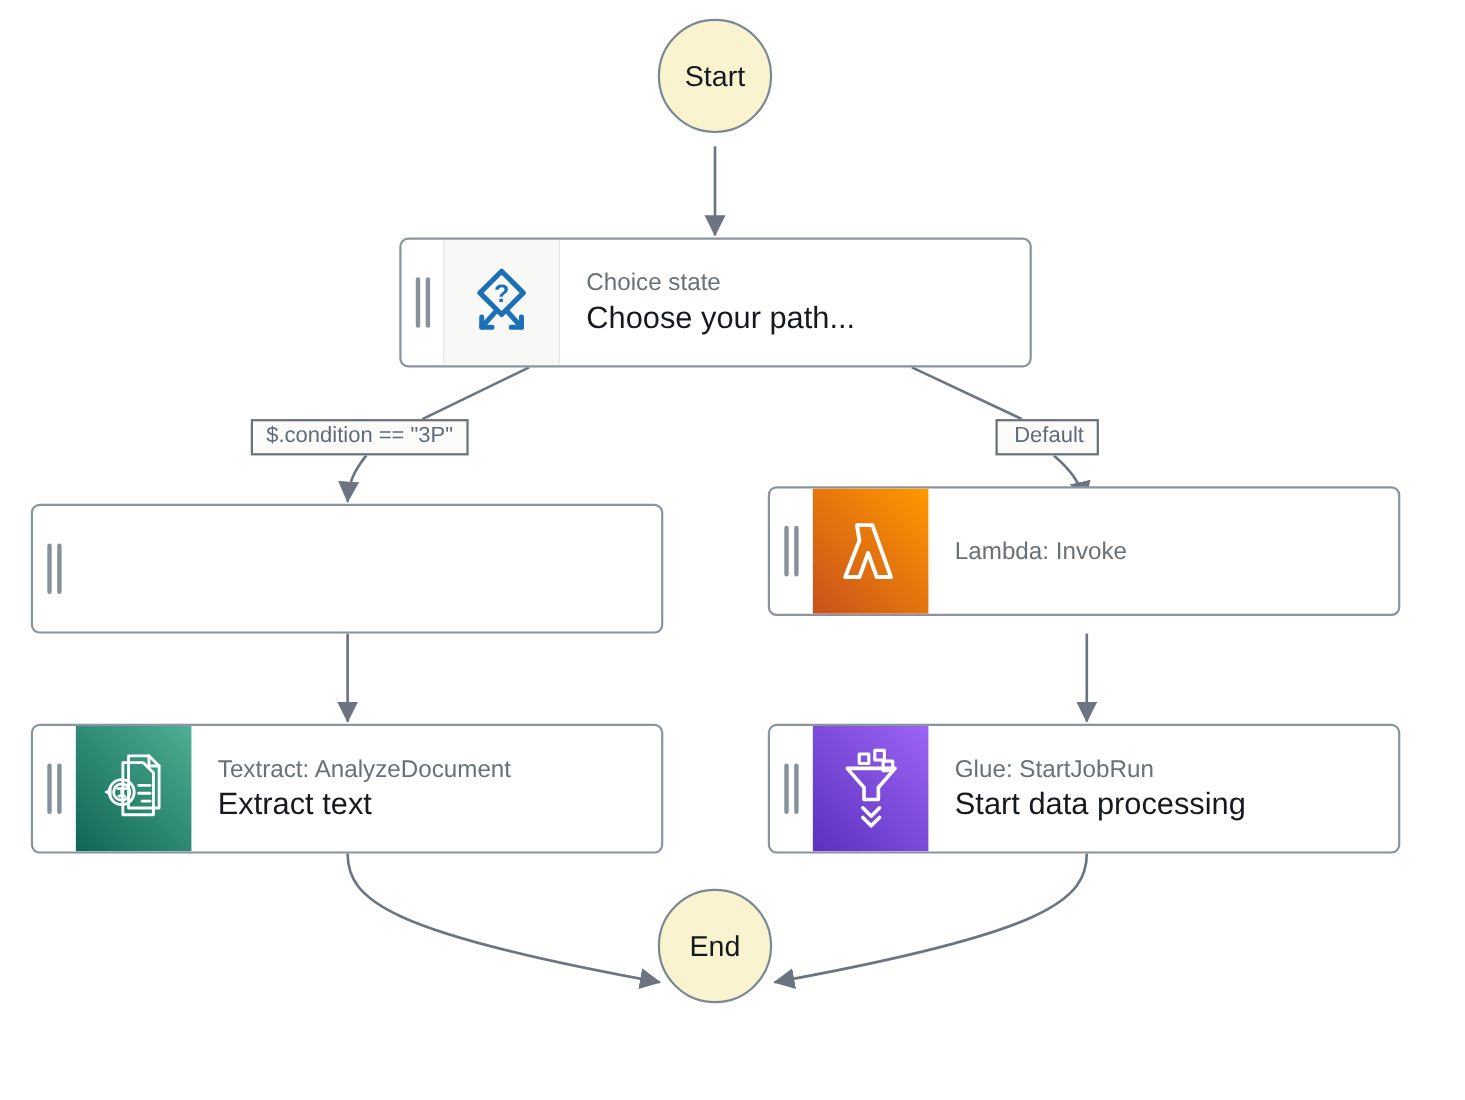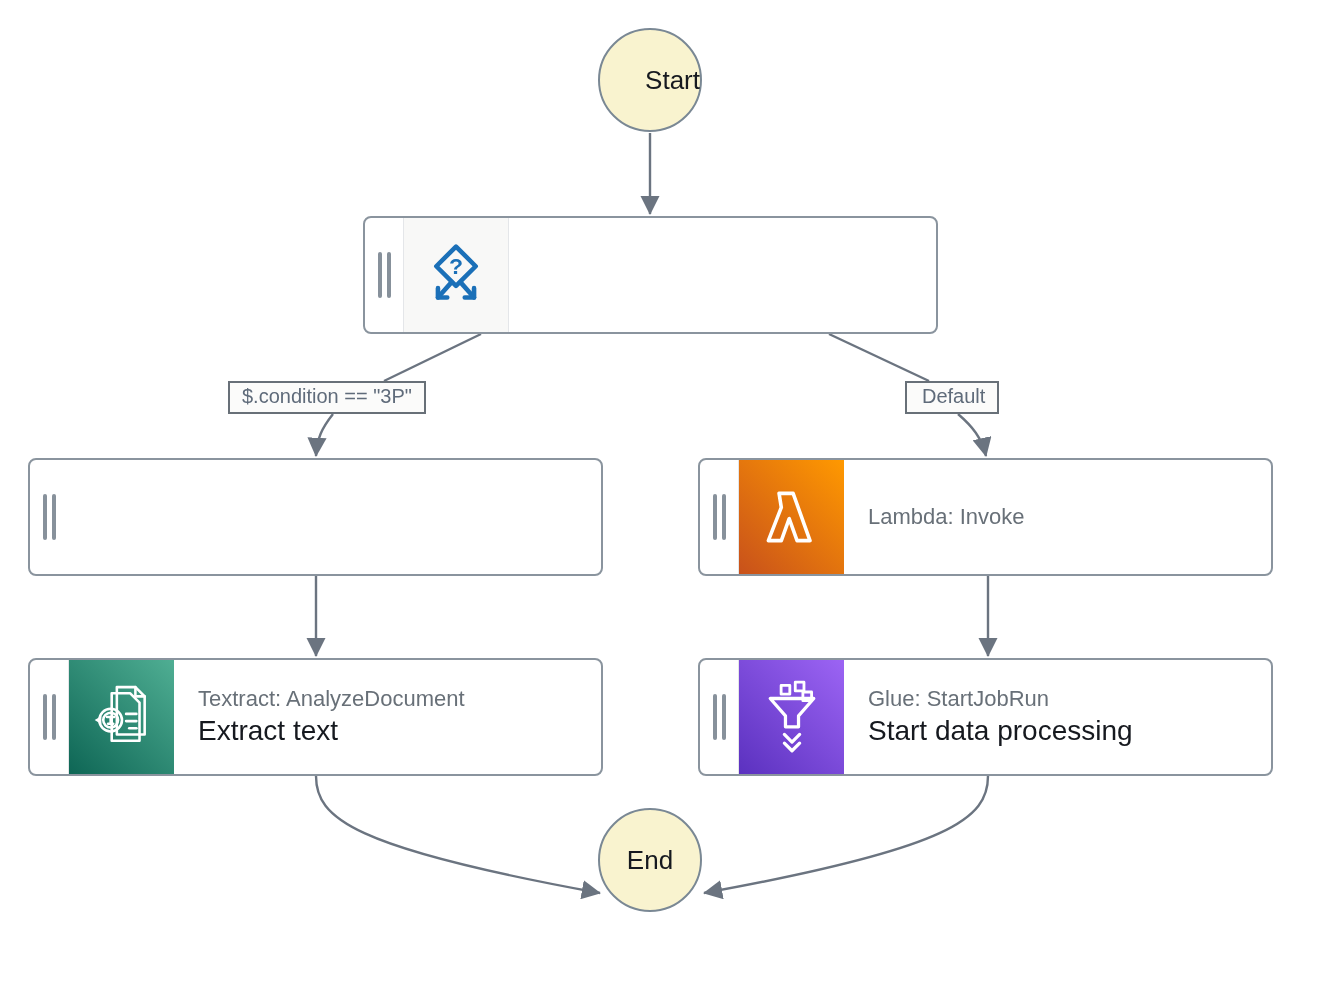--- a/index.html
+++ b/index.html
@@ -85,55 +85,59 @@
       <path d="M333 414 C322 428 317 438 316 456" marker-end="url(#arrow)"></path>
       <path d="M829 334 L929 381"></path>
       <path d="M958 414 C972 426 982 438 986 456" marker-end="url(#arrow)"></path>
       <path d="M316 576 L316 656" marker-end="url(#arrow)"></path>
       <path d="M988 576 L988 656" marker-end="url(#arrow)"></path>
       <path d="M316 776 C316 818 352 848 600 893" marker-end="url(#arrow)"></path>
       <path d="M988 776 C988 818 952 848 704 893" marker-end="url(#arrow)"></path>
     </g>
   </svg>
 
-  <div class="terminal" style="left:598px; top:28px;justify-content:flex-end;">
+  <div class="terminal" style="left:598px; top:17px;">
     <span>Start</span>
   </div>
 
   <div class="card" style="left:363px; top:216px;">
     <div class="handle">
       <span class="bar"></span>
       <span class="bar"></span>
     </div>
     <div class="iconpanel light">
       <svg width="70" height="70" viewBox="0 0 64 64">
         <g fill="none" stroke="#1B70B8" stroke-width="4.2" stroke-linecap="round" stroke-linejoin="round">
           <path d="M32 6 L50 24 L32 42 L14 24 Z"></path>
           <path d="M28 38.5 L15.5 52.5"></path>
           <path d="M15.5 44 L15.5 52.5 L24 52.5"></path>
           <path d="M36 38.5 L48.5 52.5"></path>
           <path d="M48.5 44 L48.5 52.5 L40 52.5"></path>
         </g>
         <text x="32" y="31.5" font-size="21" font-weight="bold" fill="#1B70B8" text-anchor="middle" font-family="Liberation Sans, sans-serif">?</text>
       </svg>
     </div>
+    <div class="cardtext">
+      <div class="cardtitle">Choice state</div>
+      <div class="cardsub">Choose your path...</div>
+    </div>
   </div>
 
   <div class="edgelabel" style="left:228px; top:381px;">$.condition == "3P"</div>
 
   <div class="edgelabel" style="left:905px; top:381px;padding-left:15px;">Default</div>
 
   <div class="card" style="left:28px; top:458px;">
     <div class="handle">
       <span class="bar"></span>
       <span class="bar"></span>
     </div>
   </div>
 
-  <div class="card" style="left:698px; top:458px;">
+  <div class="card" style="left:698px; top:442px;">
     <div class="handle">
       <span class="bar"></span>
       <span class="bar"></span>
     </div>
     <div class="iconpanel orange">
       <svg width="72" height="72" viewBox="0 0 64 64">
         <path d="M20.5 11 H33 L48 53 H36.5 L29.5 33.5 L22.5 53 H11 L22.5 23.5 Z" fill="none" stroke="#ffffff" stroke-width="3.2" stroke-linejoin="round"></path>
       </svg>
     </div>
     <div class="cardtext">

